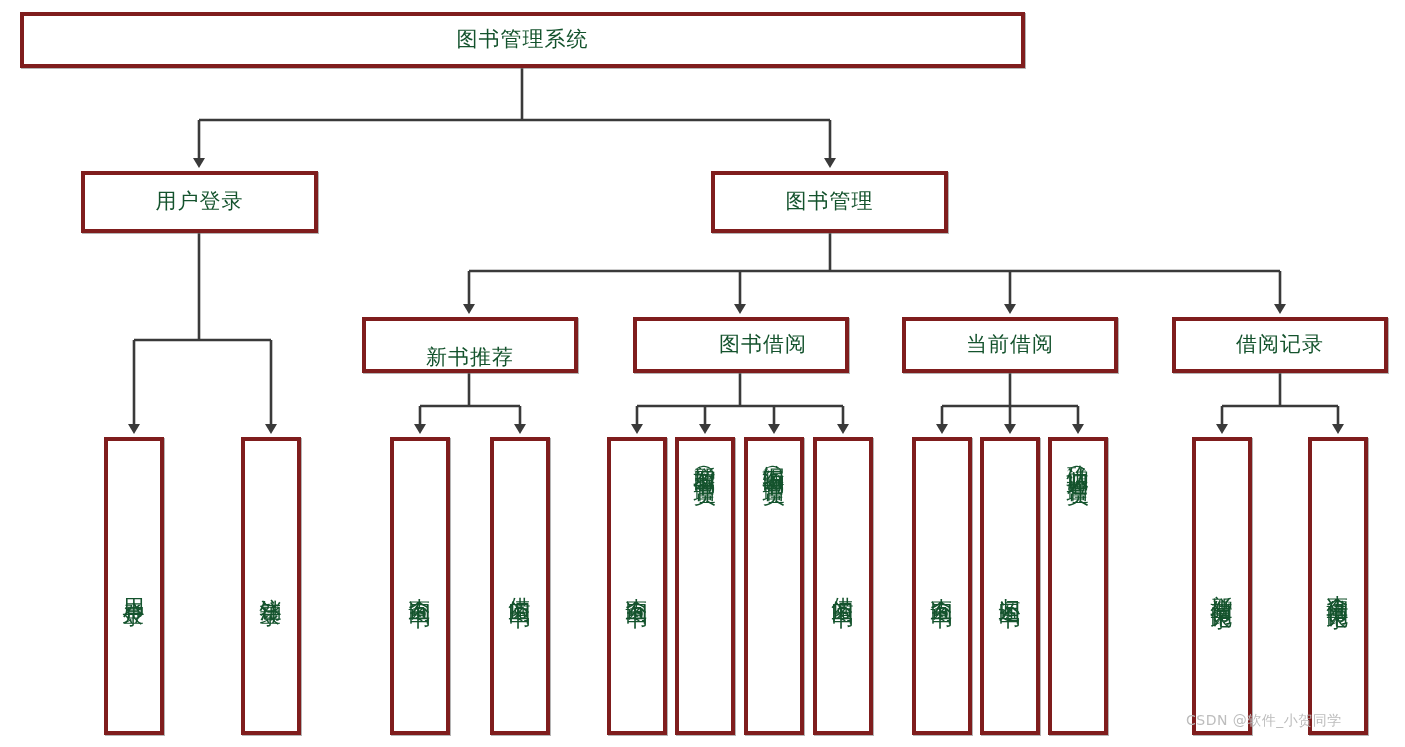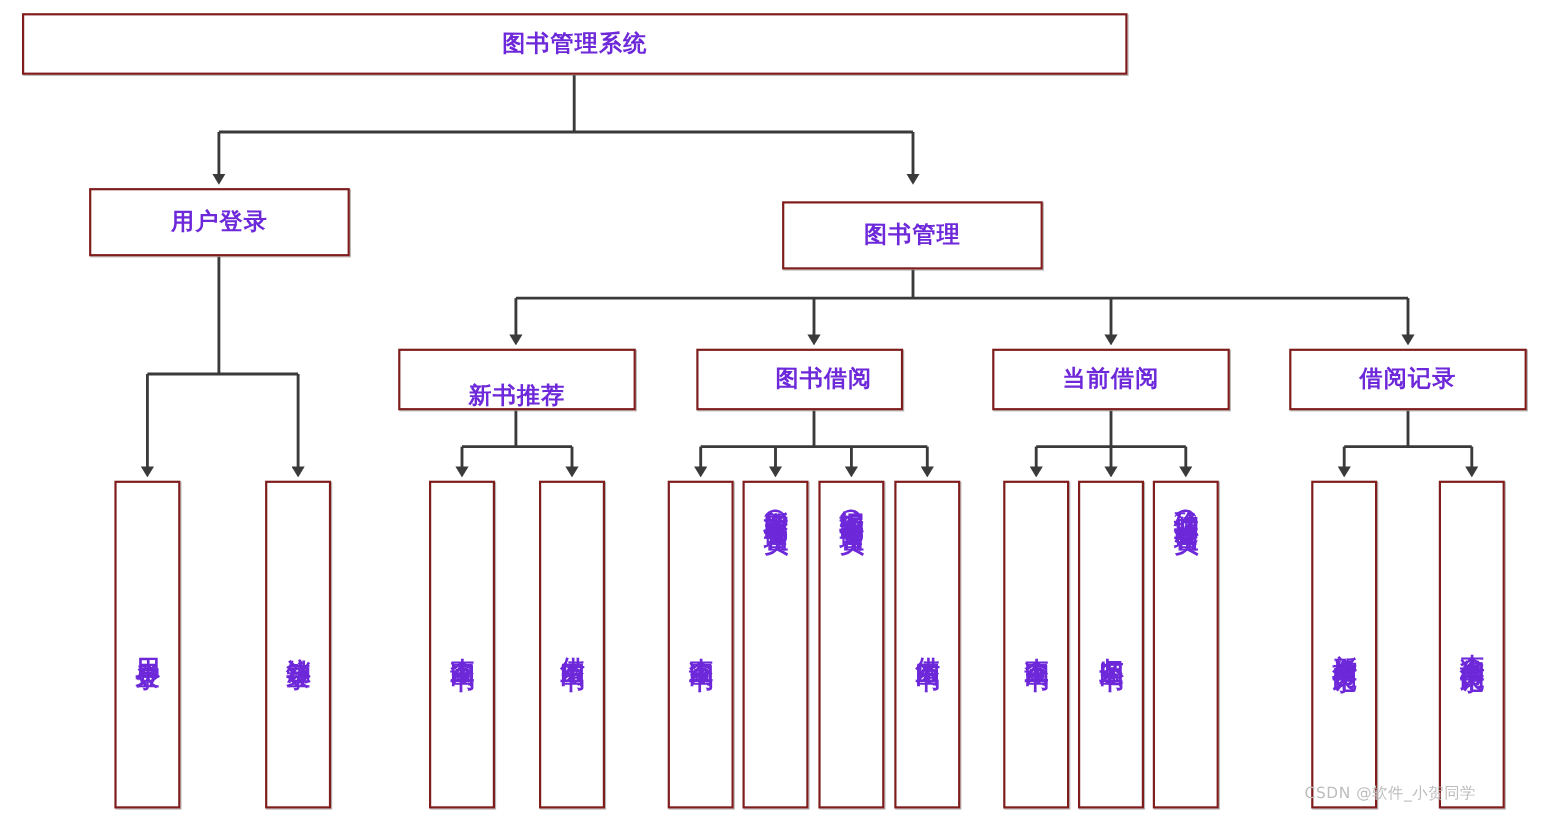--- a/index.html
+++ b/index.html
@@ -21,28 +21,27 @@
     position: absolute;
     left: 0;
     top: 0;
     width: 1405px;
     height: 747px;
     pointer-events: none;
   }
   .node {
     position: absolute;
     box-sizing: border-box;
-    border: 2px solid #7f1d1d;
+    border: 4px solid #7f1d1d;
     background: #ffffff;
     display: flex;
     align-items: center;
     justify-content: center;
-    color: #6d28d9;
+    color: #14532d;
     box-shadow: 1px 1px 0 rgba(120,120,120,0.55);
-    font-weight: bold;
   }
   .node .label {
     display: block;
     text-align: center;
     letter-spacing: 1px;
   }
   
   .node.h .label {
     font-size: 21px;
     line-height: 1.1;
@@ -137,28 +136,28 @@
     </g>
   </svg>
 
   <div class="node h" style="left:20px; top:12px; width:1005px; height:56px;">
     <span class="label">图书管理系统</span>
   </div>
 
   <div class="node h" style="left:81px; top:171px; width:237px; height:62px;">
     <span class="label">用户登录</span>
   </div>
-  <div class="node h" style="left:711px; top:171px; width:237px; height:62px;margin-top:12px;">
+  <div class="node h" style="left:711px; top:171px; width:237px; height:62px;">
     <span class="label">图书管理</span>
   </div>
 
   <div class="node h" style="left:362px; top:317px; width:216px; height:56px;align-items:flex-end;">
     <span class="label">新书推荐</span>
   </div>
-  <div class="node h" style="left:633px; top:317px; width:188px; height:56px;padding-left:44px;">
+  <div class="node h" style="left:633px; top:317px; width:216px; height:56px;padding-left:44px;">
     <span class="label">图书借阅</span>
   </div>
   <div class="node h" style="left:1172px; top:317px; width:216px; height:56px;">
     <span class="label">借阅记录</span>
   </div>
   <div class="node h" style="left:902px; top:317px; width:216px; height:56px;">
     <span class="label">当前借阅</span>
   </div>
 
   <div class="node v mid" style="left:104px; top:437px; width:60px; height:298px;">

